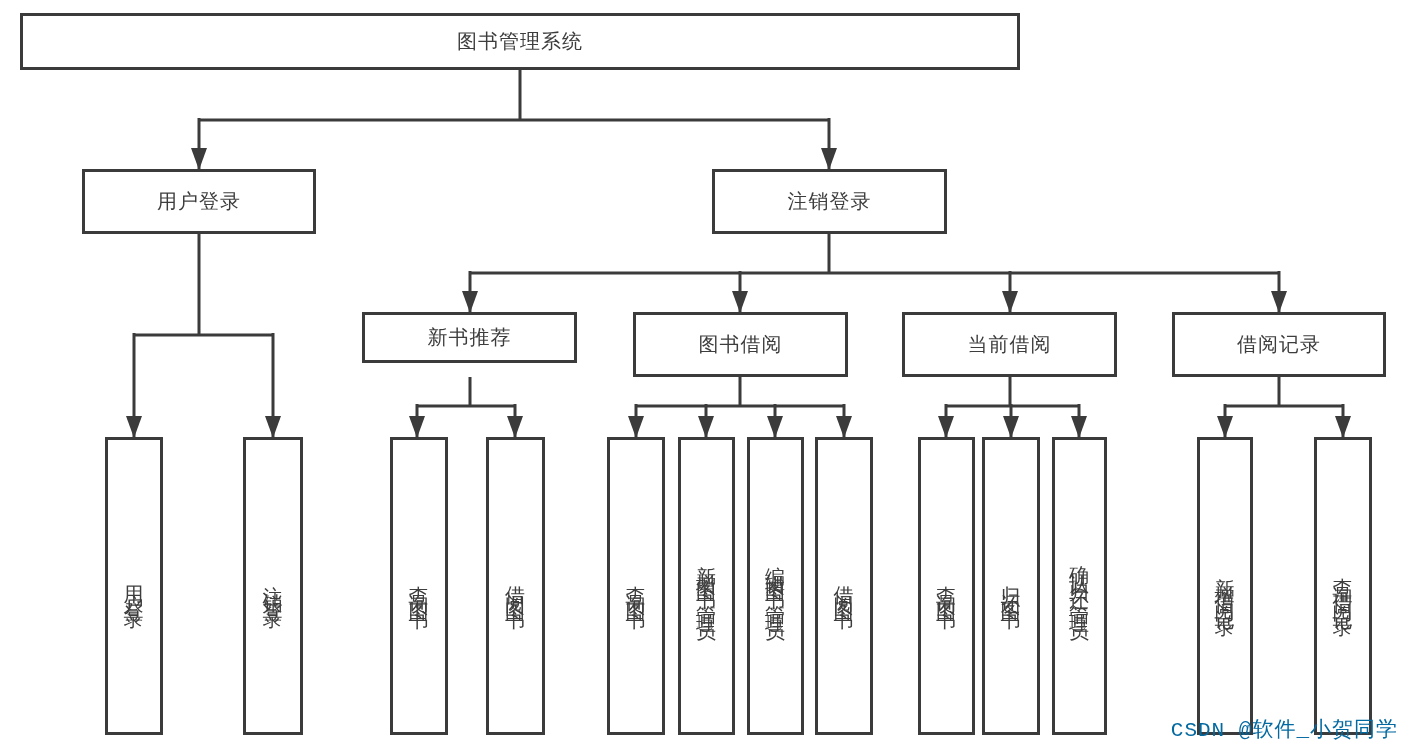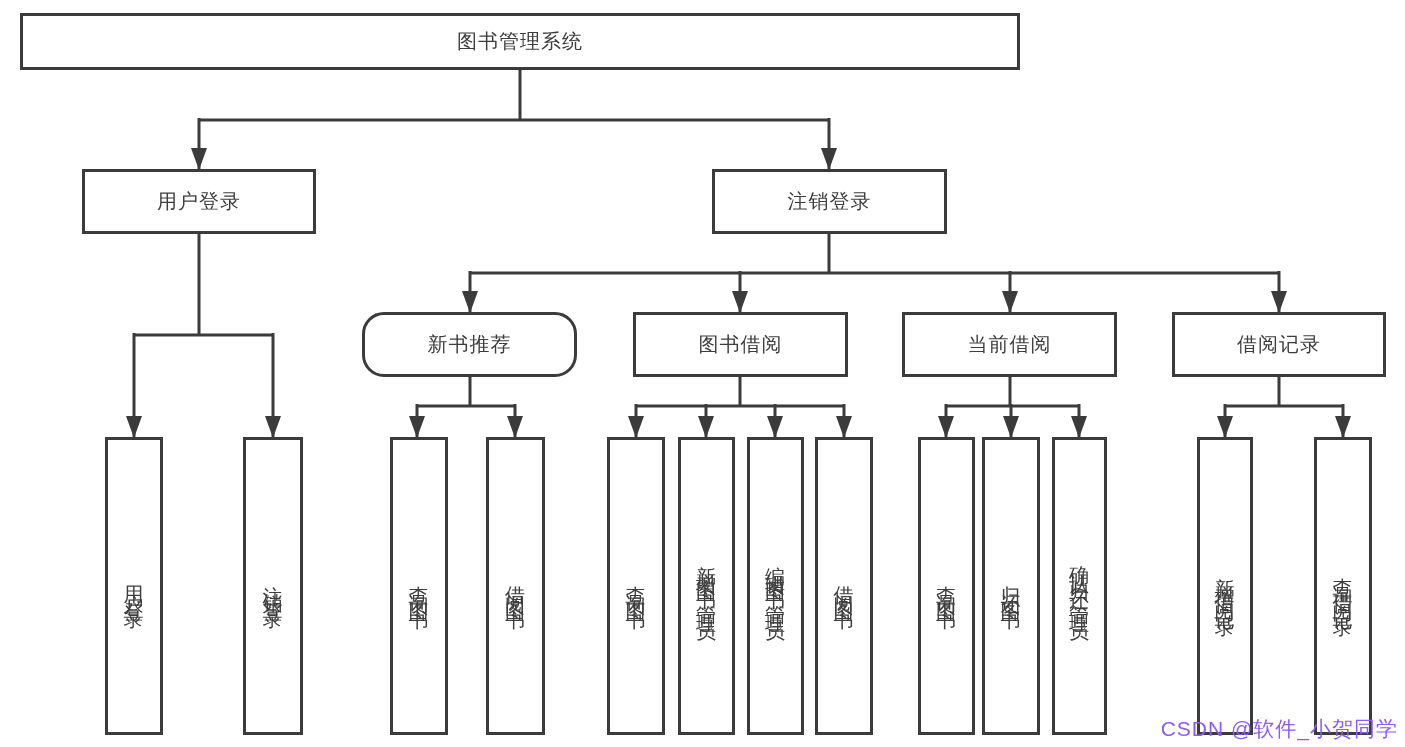--- a/index.html
+++ b/index.html
@@ -42,21 +42,21 @@
     text-orientation: mixed;
     font-size: 20px;
     line-height: 1;
     letter-spacing: 8px;
     color: #3d3d3d;
   }
   
   #n-root            { left: 20px;   top: 13px;  width: 1000px; height: 57px; }
   #n-user-login      { left: 82px;   top: 169px; width: 234px;  height: 65px; }
   #n-book-mgmt       { left: 712px;  top: 169px; width: 235px;  height: 65px; }
-  #n-new-book-rec    { left: 362px;  top: 312px; width: 215px;  height: 65px; border-radius: 22px; }
+  #n-new-book-rec    { left: 362px;  top: 312px; width: 215px;  height: 51px; }
   #n-book-borrow     { left: 633px;  top: 312px; width: 215px;  height: 65px; }
   #n-current-borrow  { left: 902px;  top: 312px; width: 215px;  height: 65px; }
   #n-borrow-records  { left: 1172px; top: 312px; width: 214px;  height: 65px; }
   
   .vbox { top: 437px; height: 298px; }
   #n-leaf-1  { left: 105px;  width: 58px; }
   #n-leaf-2  { left: 243px;  width: 60px; }
   #n-leaf-3  { left: 390px;  width: 58px; }
   #n-leaf-4  { left: 486px;  width: 59px; }
   #n-leaf-5  { left: 607px;  width: 58px; }
@@ -66,23 +66,24 @@
   #n-leaf-9  { left: 918px;  width: 57px; }
   #n-leaf-10 { left: 982px;  width: 58px; }
   #n-leaf-11 { left: 1052px; width: 55px; }
   #n-leaf-12 { left: 1197px; width: 56px; }
   #n-leaf-13 { left: 1314px; width: 58px; }
   #watermark {
     position: absolute;
     right: 7px;
     bottom: 4px;
     font-size: 21px;
-    color: #8b5cf6;
+    color: #0369a1;
     letter-spacing: 1px;
     white-space: nowrap;
+    font-family: Liberation Mono, monospace;
   }
 </style>
 </head>
 <body>
 
 <div id="stage">
 
   <svg id="connector-layer" viewBox="0 0 1405 747" xmlns="http://www.w3.org/2000/svg">
     <defs>
       <marker id="arrow" markerUnits="userSpaceOnUse" markerWidth="22" markerHeight="16" refX="21" refY="8" orient="auto">

